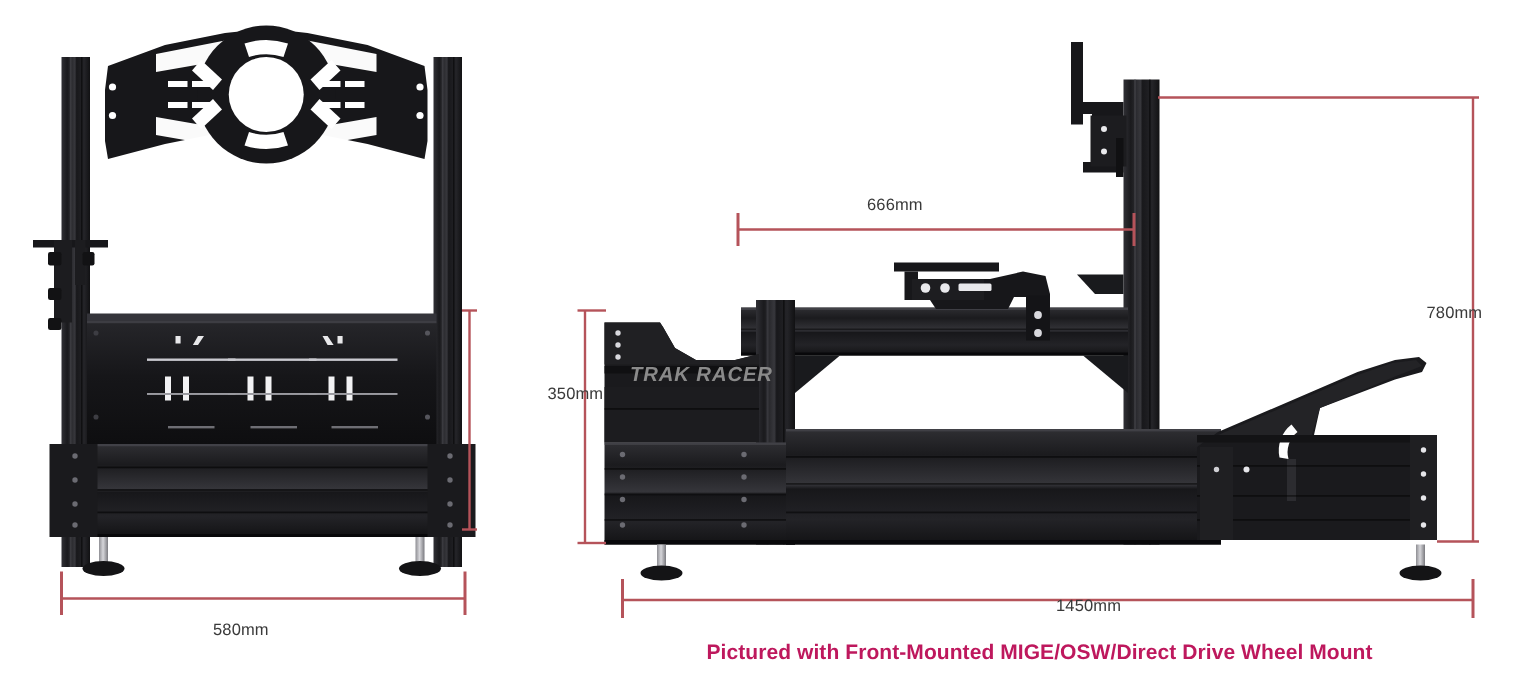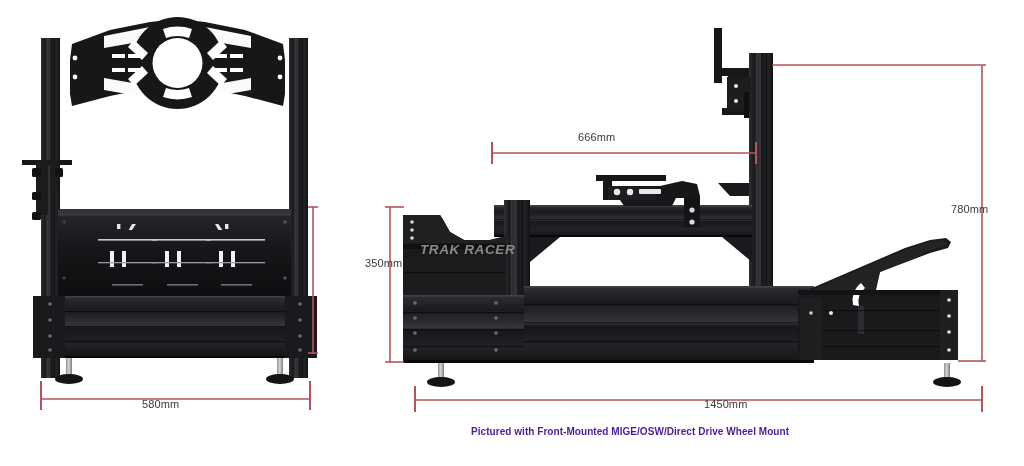--- a/index.html
+++ b/index.html
@@ -17,27 +17,27 @@
     position:absolute;
     font-family:"Liberation Sans", sans-serif;
     font-size:11px;
     color:#3a3a3a;
     white-space:nowrap;
     letter-spacing:0.1px;
   }
   .caption{
     position:absolute;
     font-family:"Liberation Sans", sans-serif;
-    font-size:10px;
+    font-size:14px;
     font-weight:bold;
-    color:#4c1d95;
+    color:#be185d;
     white-space:nowrap;
     letter-spacing:0.05px;
   }
-  #lbl-580{left:142px;top:398px;}
+  #lbl-580{left:142px;top:414px;}
   #lbl-350{left:321px;top:257px;margin-left:44px;}
   #lbl-666{left:578px;top:131px;}
   #lbl-780{left:913px;top:203px;margin-left:38px;}
   #lbl-1450{left:704px;top:398px;}
   #cap-note{left:471px;top:426px;}
 </style>
 </head>
 <body>
 
 <div id="stage">

